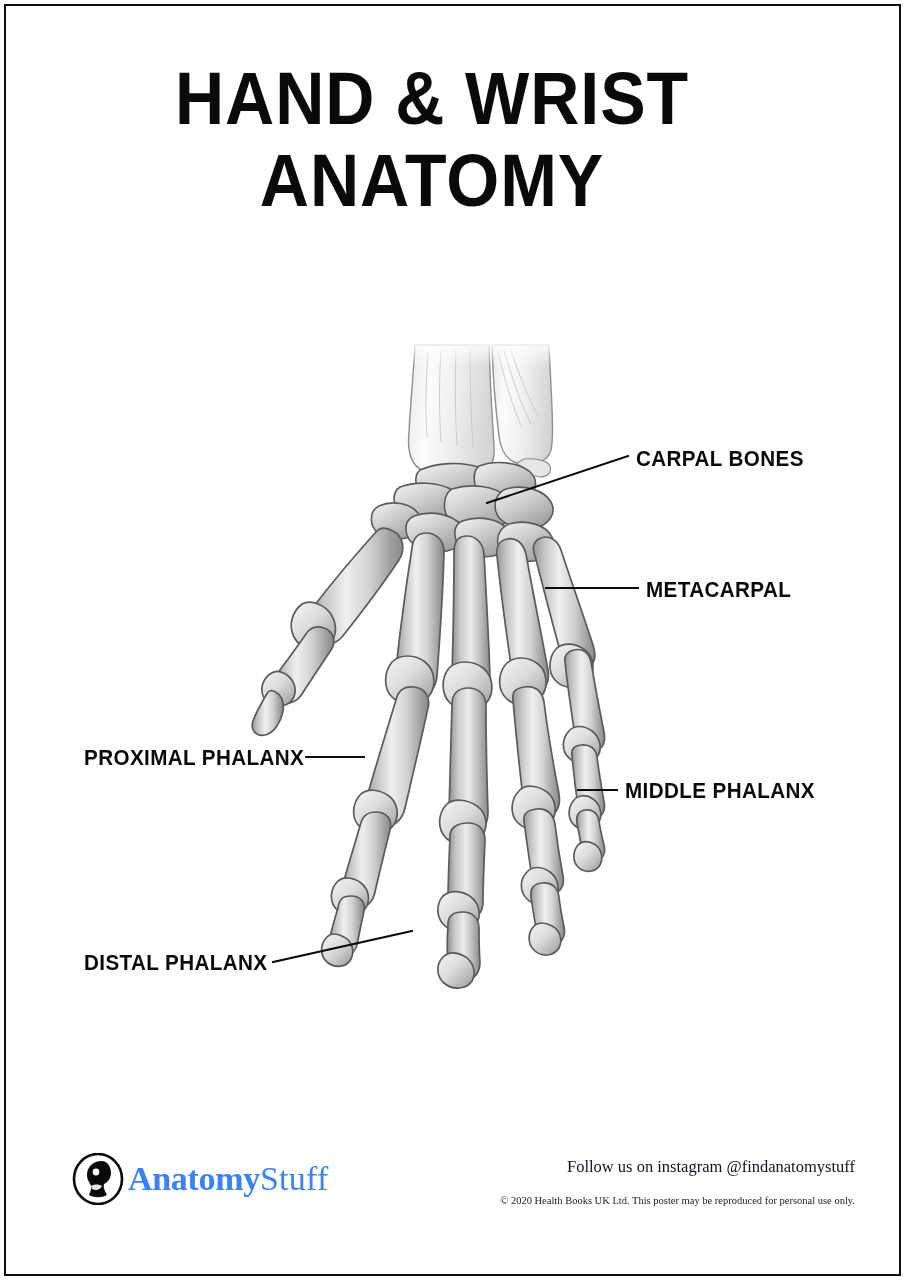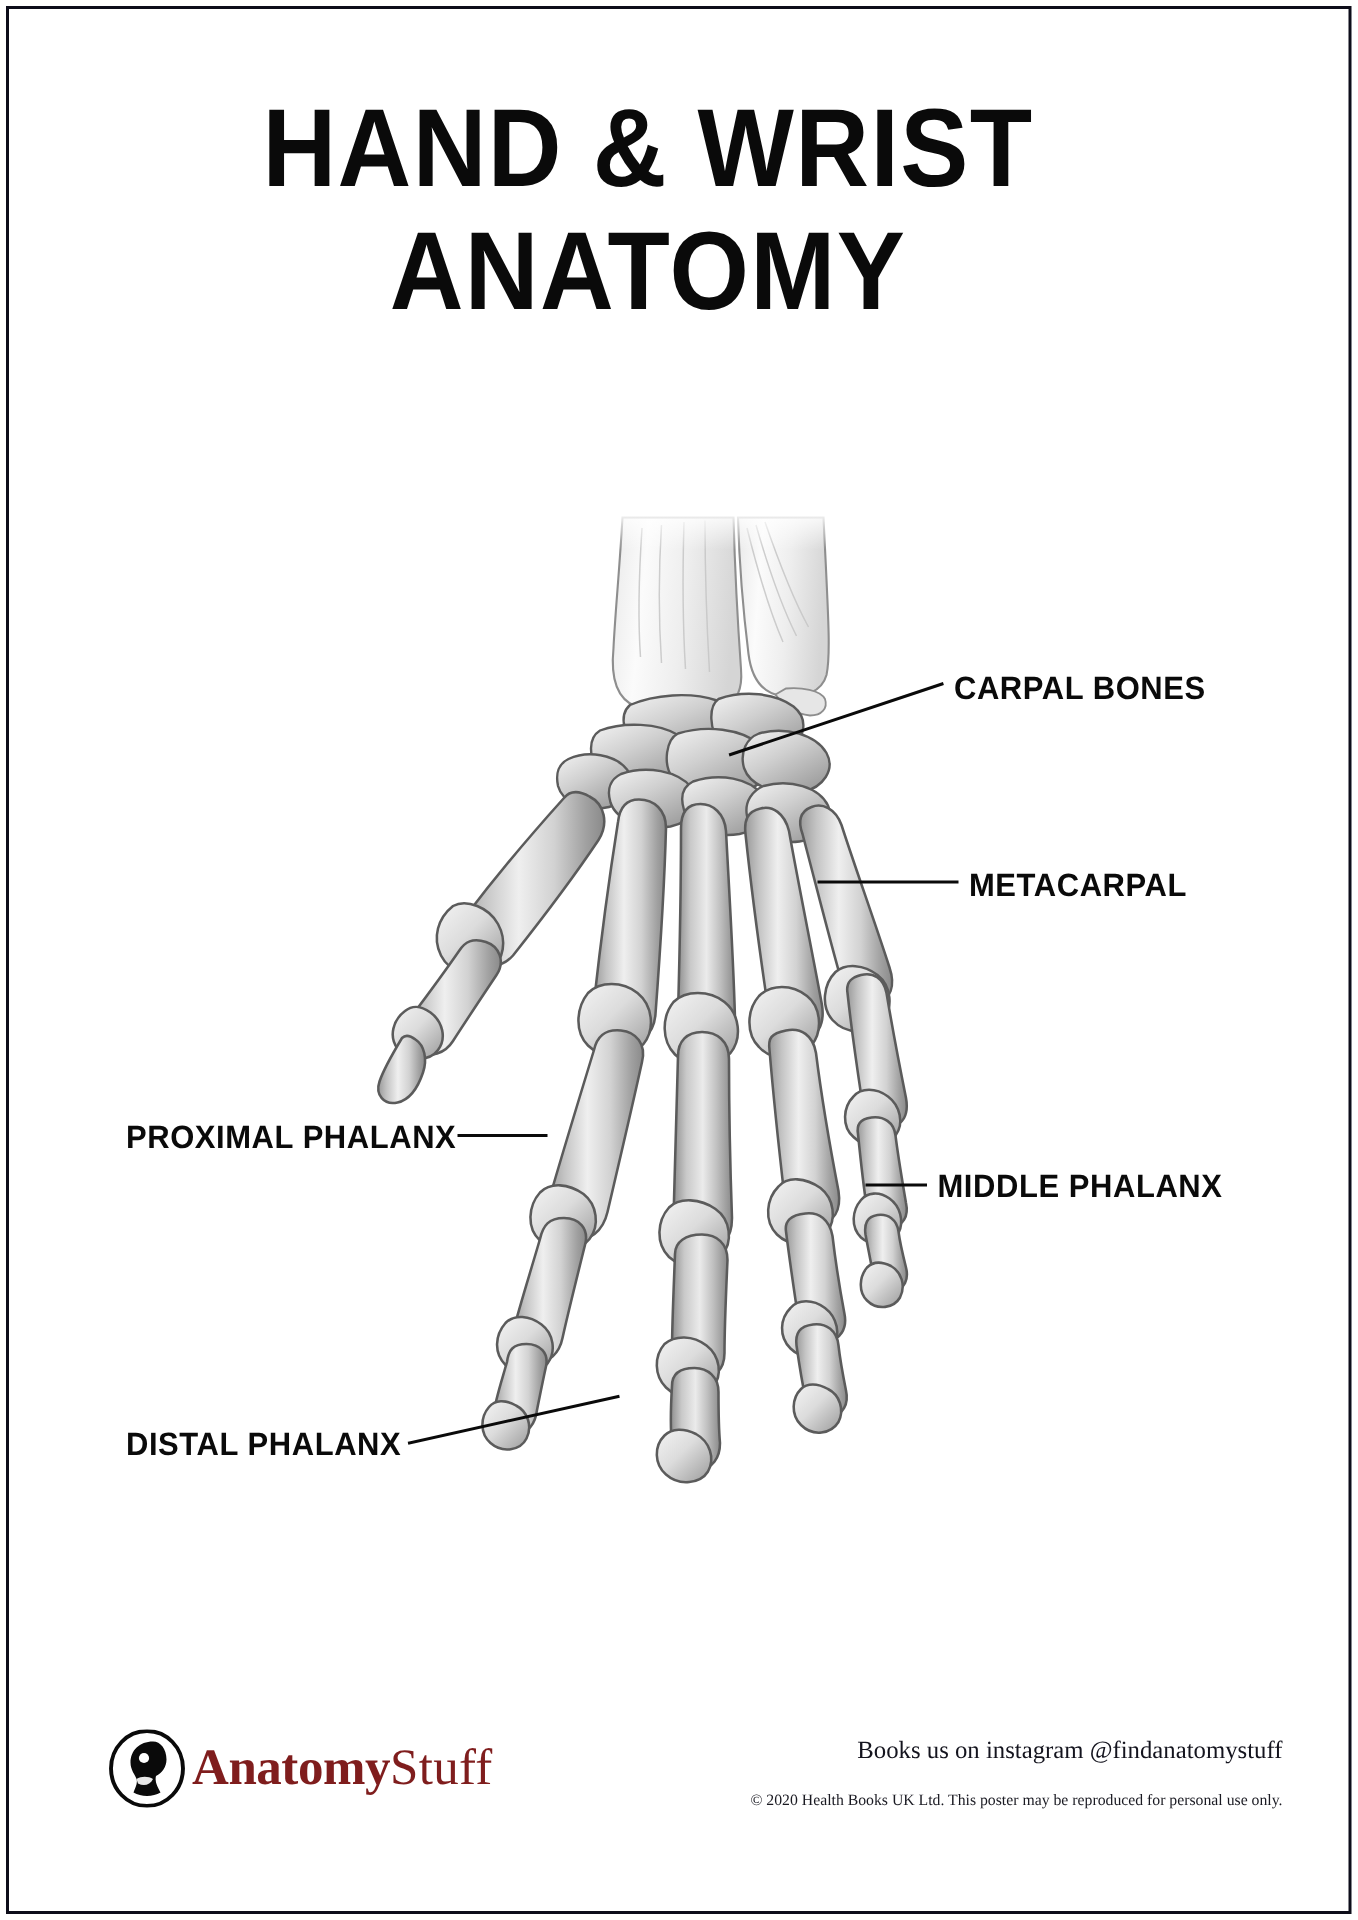--- a/index.html
+++ b/index.html
@@ -70,21 +70,21 @@
     position: absolute;
     left: 72px;
     top: 1152px;
     display: flex;
     align-items: center;
     height: 54px;
   }
   .logo-word {
     font-family: "Liberation Serif", serif;
     font-size: 34px;
-    color: #7f1d1d;
+    color: #3b82f6;
     line-height: 34px;
   }
   .logo-word .bold {
     font-weight: bold;
     letter-spacing: -0.3px;
   }
   .logo-word .light {
     font-weight: normal;
     letter-spacing: 0.2px;
   }
@@ -343,17 +343,17 @@
                C33,38 31,35 32,31 C36,29 39,25 39,20 C39,13 35,8 30,8 Z" fill="#0a0a0a"></path>
       <circle cx="24" cy="19" r="3.4" fill="#ffffff"></circle>
       <path d="M19,33 C22,31 27,31 30,33 C28,37 24,38 20,36 Z" fill="#ffffff" opacity="0.9"></path>
     </svg>
     <div class="logo-word" style="margin-left:4px;">
       <span class="bold">Anatomy</span><span class="light">Stuff</span>
     </div>
   </div>
 
   <div class="footer-text">
-    <div class="footer-line1">Books us on instagram @findanatomystuff</div>
+    <div class="footer-line1">Follow us on instagram @findanatomystuff</div>
     <div class="footer-copy">© 2020 Health Books UK Ltd. This poster may be reproduced for personal use only.</div>
   </div>
 
 </div>
 
 </body></html>

